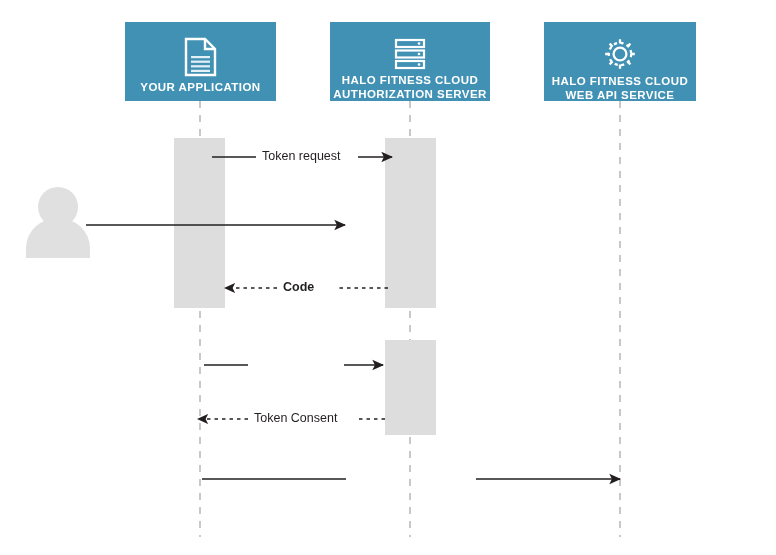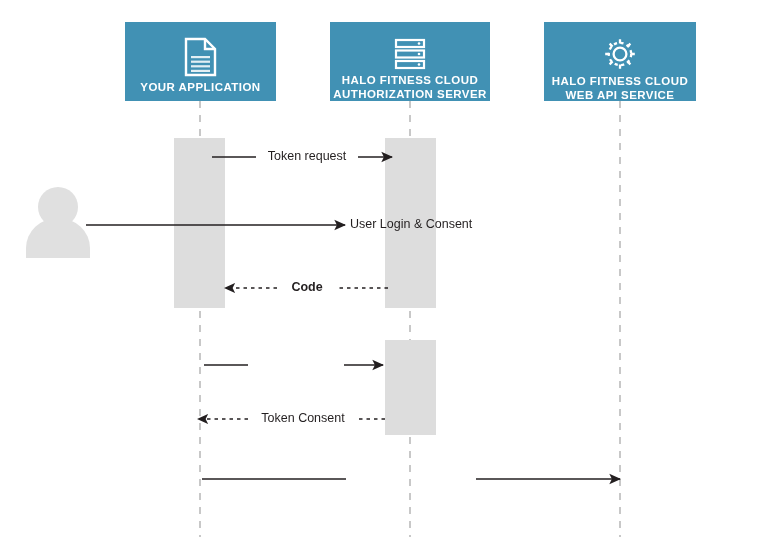--- a/index.html
+++ b/index.html
@@ -54,21 +54,20 @@
     white-space: pre-line;
   }
 
   
   .msg-label {
     position: absolute;
     font-size: 12.5px;
     color: #231f20;
     line-height: 15px;
     white-space: pre-line;
-    text-align: center;
   }
   .msg-label.left-anchor {
     text-align: left;
   }
 </style>
 </head>
 <body>
 
 <div id="diagram">
 
@@ -152,17 +151,16 @@
                    M7.6 7.6 l3 3 M25.4 25.4 l3 3 M28.4 7.6 l-3 3 M10.6 25.4 l-3 3"></path>
           <circle cx="18" cy="18" r="11.2" stroke-dasharray="3.2 3.4"></circle>
         </g>
       </svg>
     </div>
     <div class="plabel">HALO FITNESS CLOUD
 WEB API SERVICE</div>
   </div>
 
   <div class="msg-label" id="m0" style="left: 262px; top: 149px; width: 90px;">Token request</div>
-  <div class="msg-label left-anchor" id="m1" style="left: 350px; top: 217px; width: 140px;">User Login &amp; Consent</div>
   <div class="msg-label" id="m2" style="left: 283px; top: 280px; width: 48px; font-weight: bold;">Code</div>
   <div class="msg-label" id="m4" style="left: 254px; top: 411px; width: 98px;">Token Consent</div>
 
 </div>
 
 </body></html>

